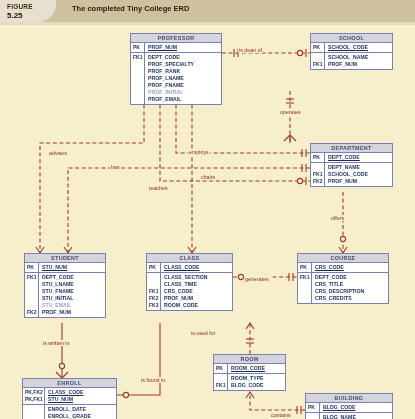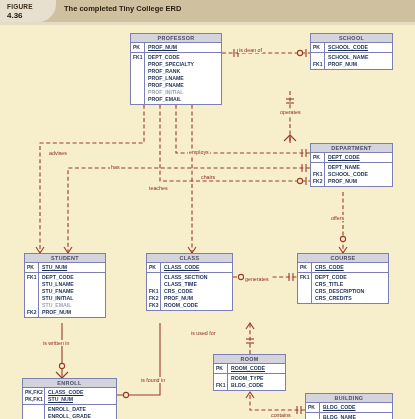--- a/index.html
+++ b/index.html
@@ -22,21 +22,21 @@
   }
   #figure-label{
     position:absolute;left:7px;top:3px;
     font-size:6.5px;font-weight:bold;color:#3a2d16;letter-spacing:.2px;
   }
   #figure-number{
     position:absolute;left:7px;top:11px;
     font-size:8px;font-weight:bold;color:#1d1608;
   }
   #figure-title{
-    position:absolute;left:64px;top:4px;
+    position:absolute;left:72px;top:4px;
     font-size:7.5px;font-weight:bold;color:#2a2010;
   }
   #header-underline{
     position:absolute;left:0;top:22px;width:415px;height:3px;
     background:#e5dcc2;
   }
   #canvas{
     position:absolute;left:0;top:25px;width:415px;height:394px;
     background:#f7efcc;
   }
@@ -96,21 +96,21 @@
     background:#f7efcc;
     padding:0 1px;
   }
 </style>
 </head>
 <body>
 
 <div id="figure-header">
   <div class="tab"></div>
   <div id="figure-label">FIGURE</div>
-  <div id="figure-number">4.36</div>
+  <div id="figure-number">5.25</div>
   <div id="figure-title">The completed Tiny College ERD</div>
 </div>
 <div id="header-underline"></div>
 
 <div id="canvas">
 
   <svg id="lines" viewBox="0 0 415 394" xmlns="http://www.w3.org/2000/svg">
     <defs>
       <style>
         .ln{stroke:#9c3a28;stroke-width:1.1;fill:none;}

